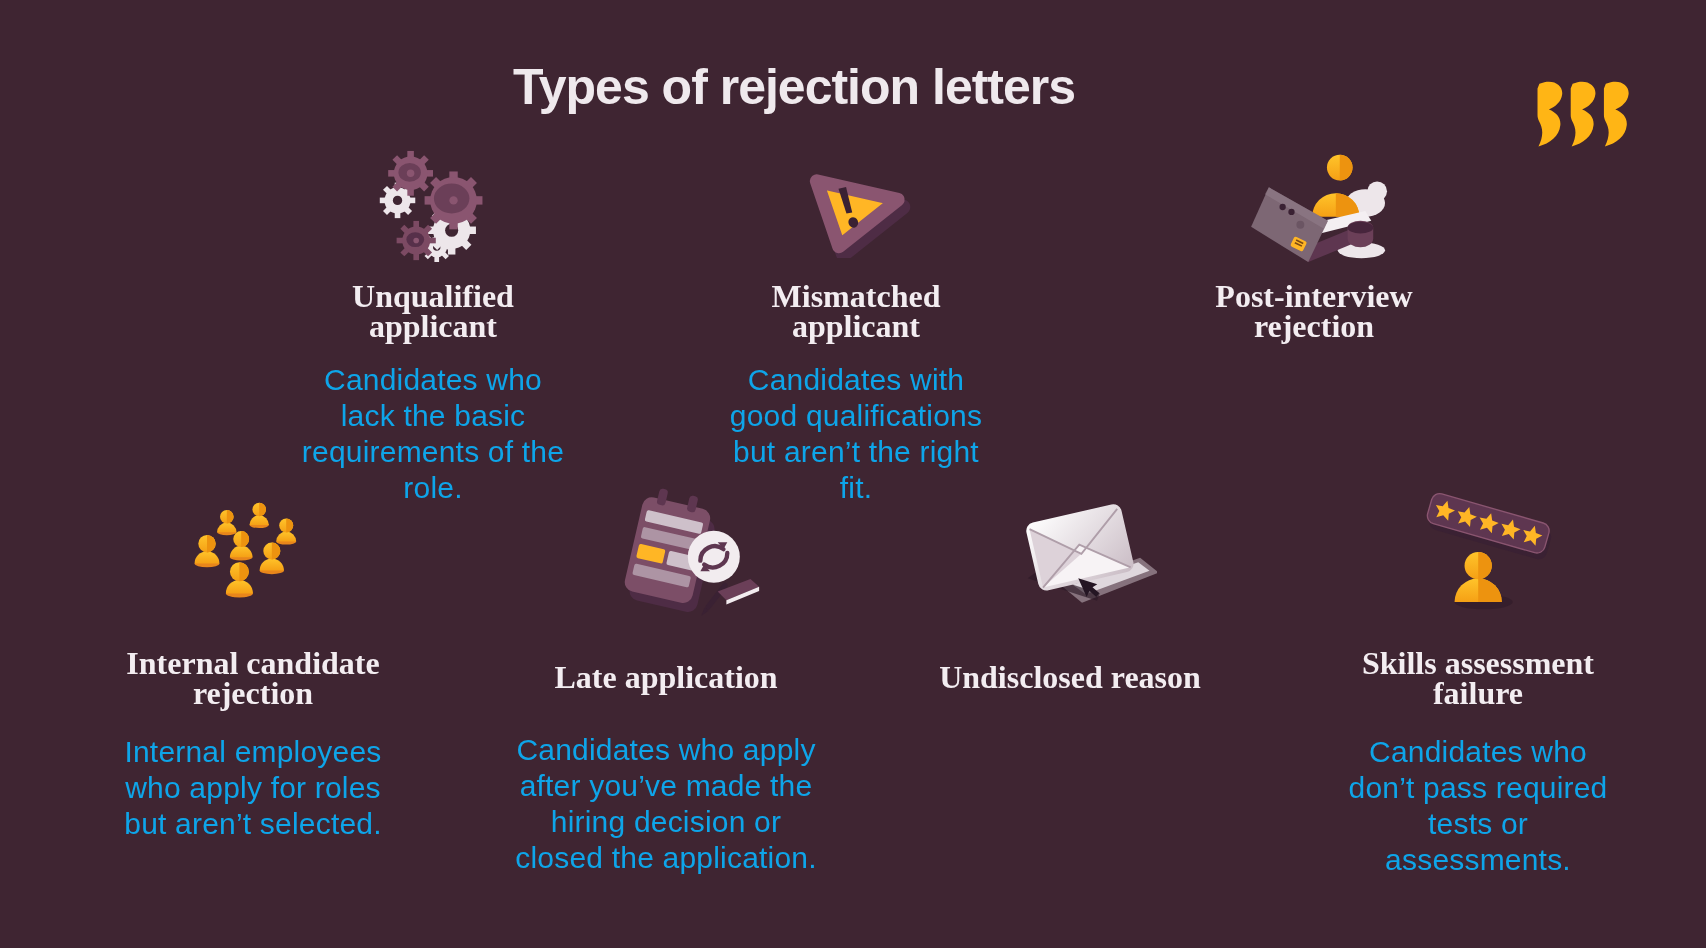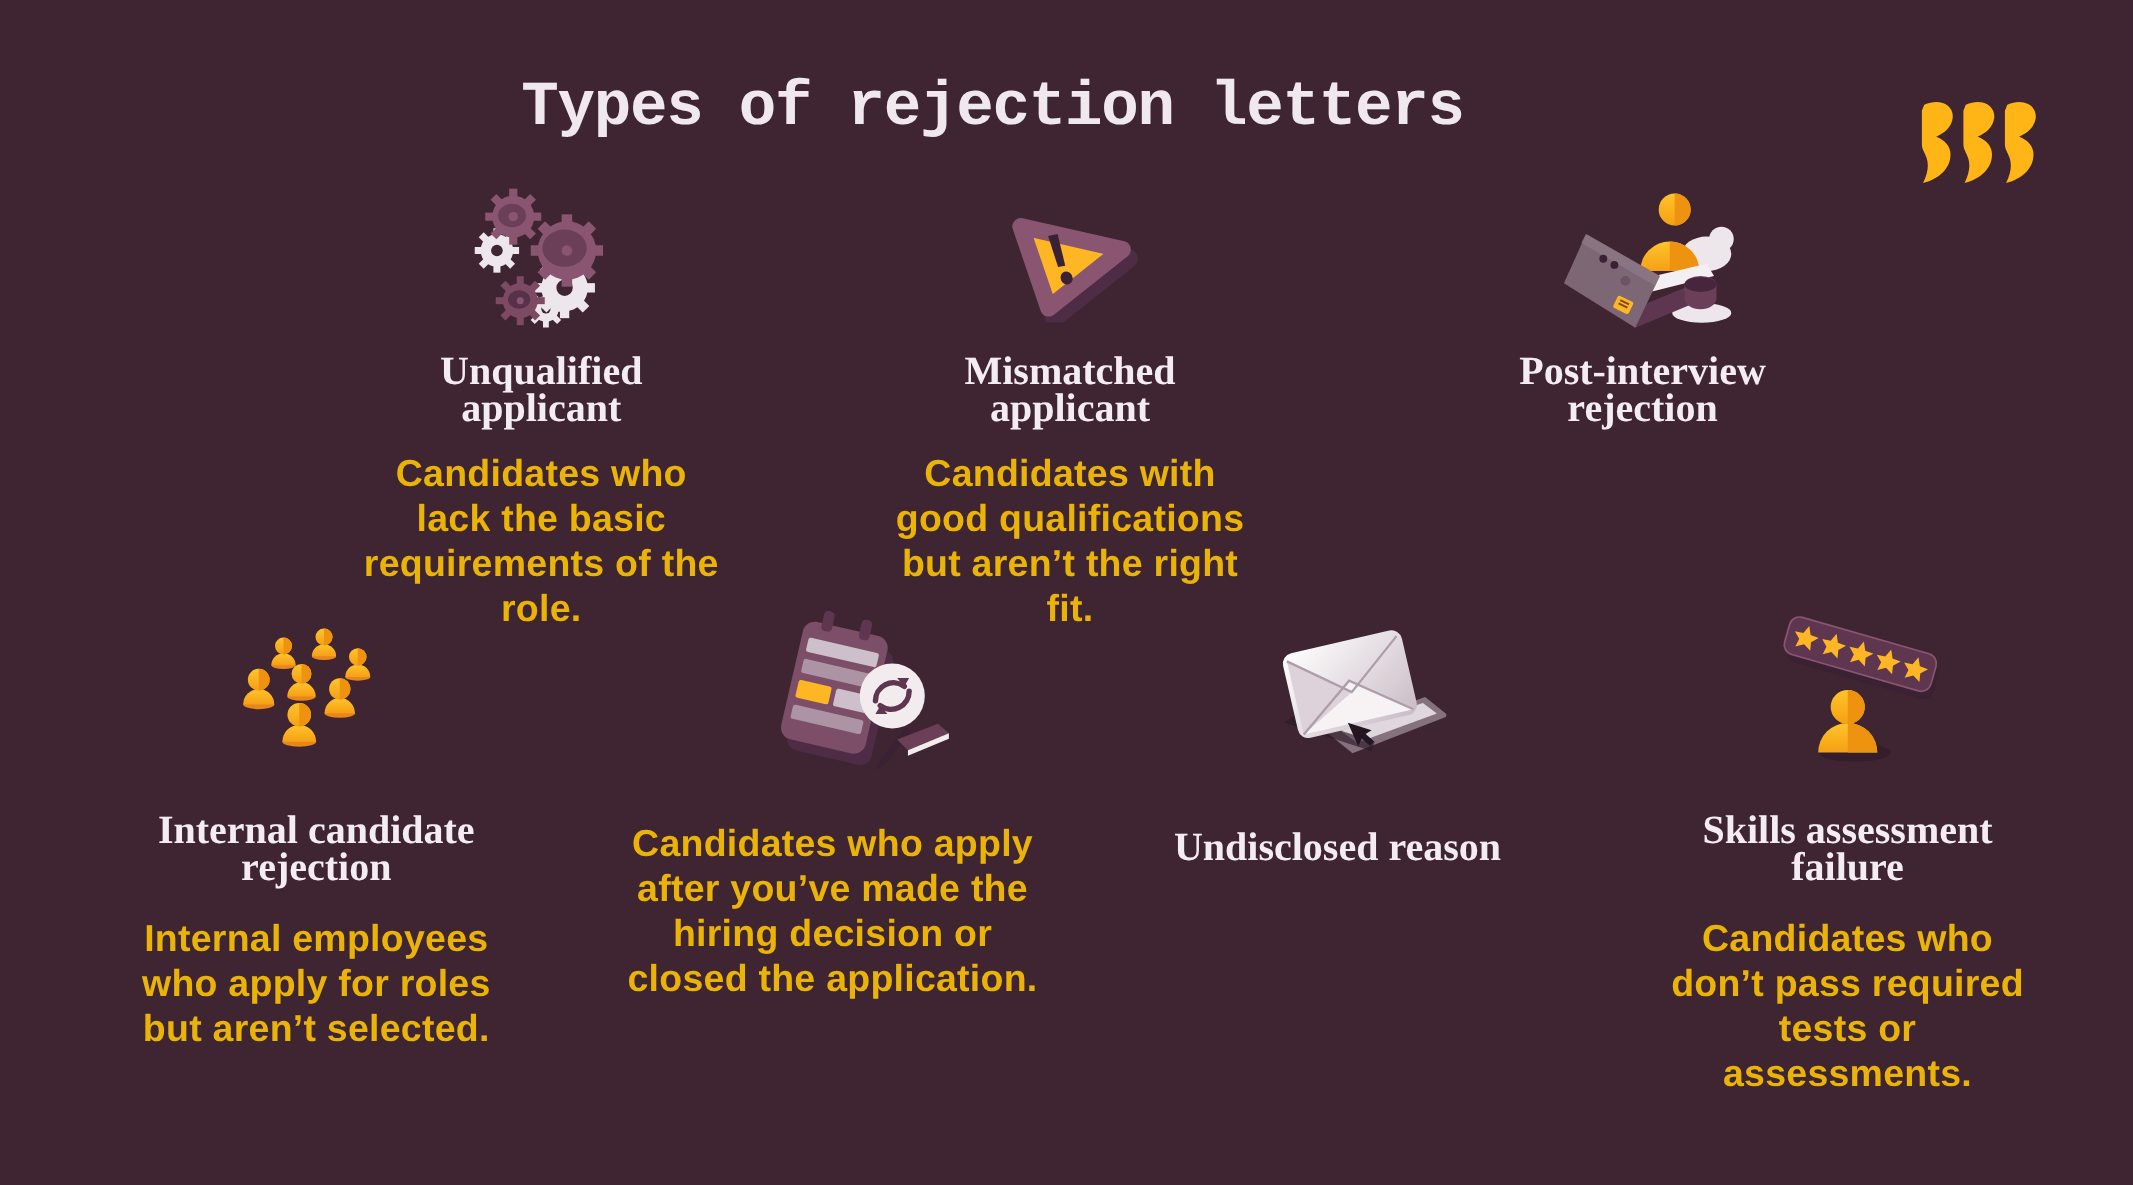--- a/index.html
+++ b/index.html
@@ -7,40 +7,40 @@
   body {
     background:#3F2532;
     font-family:"Liberation Sans","DejaVu Sans",sans-serif;
     color:#F2ECEF;
     position:relative;
     overflow:hidden;
   }
   .stage { position:absolute; inset:0; }
   h1.page-title {
     position:absolute; top:58px; left:794px; transform:translateX(-50%);
-    font-family:Liberation Mono, monospace;
+    font-family:Liberation Sans, sans-serif;
     font-size:50px; font-weight:800; letter-spacing:-1px;
     color:#EFE9ED; white-space:nowrap;
   }
   .brand-logo { position:absolute; left:1536px; top:80px; width:96px; height:74px; }
   .card { position:absolute; text-align:center; }
   .icon-wrap { display:flex; align-items:center; justify-content:center; }
   .row1 .icon-wrap { height:132px; }
   .row2 .icon-wrap { height:160px; }
   .card h3 {
     font-family:Liberation Serif, serif;
     font-size:32px; font-weight:800; line-height:30px;
     color:#F3EDF1; white-space:pre-line;
     display:flex; align-items:center; justify-content:center;
   }
   .row1 h3 { margin-top:8px;  min-height:62px; }
   .row2 h3 { margin-top:16px; min-height:58px; }
   .card p {
-    font-size:30px; font-weight:700; line-height:36px;
-    color:#eab308; white-space:pre-line; letter-spacing:.2px;
+    font-size:30px; font-weight:400; line-height:36px;
+    color:#0ea5e9; white-space:pre-line; letter-spacing:.2px;
   }
   .row1 p { margin-top:20px; }
   .row2 p { margin-top:26px;text-align:center; }
 </style>
 </head>
 <body style="background: rgb(63, 37, 50);">
 
 <div class="stage">
 
   <h1 class="page-title">Types of rejection letters</h1>
@@ -274,20 +274,21 @@
 
         <g transform="rotate(38 116 126)">
           <rect x="112" y="106" width="5.5" height="34" rx="2.5" fill="#3A2133"></rect>
           <path d="M112 140 l5.5 0 l-2.7 9 Z" fill="#3A2133"></path>
         </g>
 
         <path d="M118 118 L152 105 L161 113 L127 127 Z" fill="#6B3F58"></path>
         <path d="M127 127 L161 113 L161 117.5 L127 131.5 Z" fill="#F2ECEF"></path>
       </svg>
     </div>
+    <h3>Late application</h3>
     <p>Candidates who apply
 after you’ve made the
 hiring decision or
 closed the application.</p>
   </div>
 
   <div class="card row2" style="left:880px; top:472px; width:380px;">
     <div class="icon-wrap" style="margin-left:24px;">
       <svg width="150" height="132" viewBox="0 0 160 140">
         <defs>

